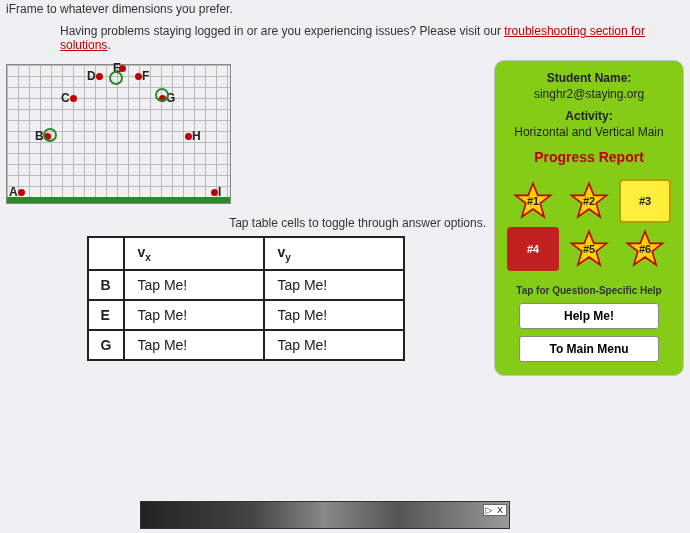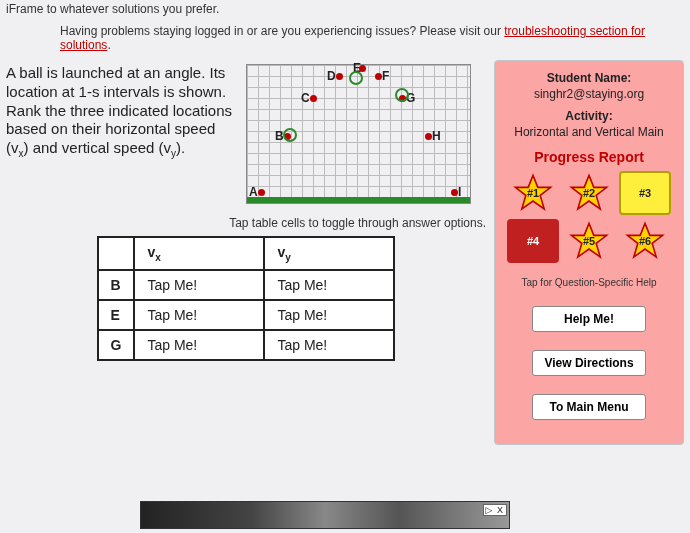--- a/index.html
+++ b/index.html
@@ -70,81 +70,78 @@
     background:#fff;
   }
   table.answer th, table.answer td {
     border: 2px solid #222;
     padding: 6px 12px;
     text-align: left;
     font-size: 14px;
   }
   table.answer th { font-weight:bold; }
   table.answer td.rowlabel { font-weight:bold; width:36px; }
-  table.answer td.tap { cursor:pointer; width:130px; }
+  table.answer td.tap { cursor:pointer; width:140px; }
   .allsame-row td { border:none; font-size:12px; line-height:1.1; padding-top:4px;}
   .allsame-row .big { font-weight:bold; font-size:14px; display:block;}
   .sidebar {
     width: 190px;
-    background: #fca5a5;
+    background: #84cc16;
     border: 1px solid #c0c4cc;
-    border-radius: 4px;
+    border-radius: 10px;
     padding: 6px;
     font-size: 12px;
     text-align: center;
   }
   .sidebar .lbl { font-weight:bold; margin-top:4px; }
   .sidebar .val { margin: 2px 0 8px 0; }
-  .progress-title { color:#c00000; font-weight:bold; margin:10px 0 6px 0; font-size:14px;}
+  .progress-title { color:#c00000; font-weight:bold; margin:10px 0 14px 0; font-size:14px;}
   .stars { display:flex; flex-wrap:wrap; gap:4px; justify-content:center; }
   .star-cell {
     width:52px; height:44px;
     display:flex; align-items:center; justify-content:center;
     position:relative; font-weight:bold; font-size:11px;
     border-radius:4px;
   }
   .star-cell.current { background:#ffef3d; border:2px solid #b0a000; }
   .star-cell.red { background:#c02020; color:#fff; }
   .star-svg { width:40px; height:40px; }
   .star-num { position:absolute; }
-  .help-tap { font-size:10px; color:#333; margin:14px 0 4px 0;}
+  .help-tap { font-size:10px; color:#333; margin:14px 0 4px 0;font-weight:bold;}
   .btn {
-    display:block; width:114px; margin:18px auto;
+    display:block; width:140px; margin:7px auto;
     padding:5px 0; background:#fff; border:1px solid #888;
     border-radius:3px; font-weight:bold; font-size:12px; cursor:pointer;
   }
   .ad-strip {
     position:absolute;
     left:140px; bottom:4px;
     width:370px; height:28px;
     background:linear-gradient(90deg,#222 0,#444 30%,#888 50%,#555 70%,#999 100%);
     border:1px solid #333;
   }
   .ad-close {
     position:absolute; right:2px; top:2px;
     font-size:9px; background:#fff; border:1px solid #666;
     padding:0 2px; letter-spacing:1px;
   }
 </style>
 </head>
 <body>
 
-<div class="top-truncated">iFrame to whatever solutions you prefer.</div>
+<div class="top-truncated">iFrame to whatever dimensions you prefer.</div>
 
 <div class="trouble-bar">
   <span>Having problems staying logged in or are you experiencing issues? Please visit our </span>
   <a href="#">troubleshooting section for solutions</a><span>.</span>
 </div>
 
 <div class="main">
   <div class="left">
     <div class="question-row">
-      <div class="question-text">
-        A ball is launched at an angle. Its location at 1-s intervals is shown. Rank the three indicated locations based on their horizontal speed (v<sub>x</sub>) and vertical speed (v<sub>y</sub>).
-      </div>
       <div class="graph">
         <div class="pt" style="left:2px;  bottom:4px;">A<span class="dot"></span></div>
         <div class="pt" style="left:28px; bottom:60px;">B<span class="dot"></span><span class="circ" style="left:8px;top:-1px;"></span></div>
         <div class="pt" style="left:54px; bottom:98px;">C<span class="dot"></span></div>
         <div class="pt" style="left:80px; bottom:120px;">D<span class="dot"></span></div>
         <div class="pt" style="left:106px;bottom:128px;">E<span class="dot" style="margin-left:-2px;"></span><span class="circ" style="left:-4px;top:10px;"></span></div>
         <div class="pt" style="left:128px;bottom:120px;"><span class="dot"></span>F</div>
         <div class="pt" style="left:152px;bottom:98px;"><span class="dot"></span>G<span class="circ" style="left:-4px;top:-3px;"></span></div>
         <div class="pt" style="left:178px;bottom:60px;"><span class="dot"></span>H</div>
         <div class="pt" style="left:204px;bottom:4px;"><span class="dot"></span>I</div>
@@ -215,20 +212,19 @@
       <div class="star-cell">
         <svg class="star-svg" viewBox="0 0 50 50">
             <polygon points="25,3 31,18 47,18 34,28 39,45 25,35 11,45 16,28 3,18 19,18" fill="#ffd400" stroke="#c00000" stroke-width="2"></polygon>
           </svg>
         <span class="star-num">#6</span>
       </div>
     </div>
 
     <div class="help-tap">Tap for Question-Specific Help</div>
     <button class="btn">Help Me!</button>
-    <button class="btn">View Directions</button>
     <button class="btn">To Main Menu</button>
   </div>
 </div>
 
 <div class="ad-strip">
   <span class="ad-close">▷ X</span>
 </div>
 
 </body></html>

